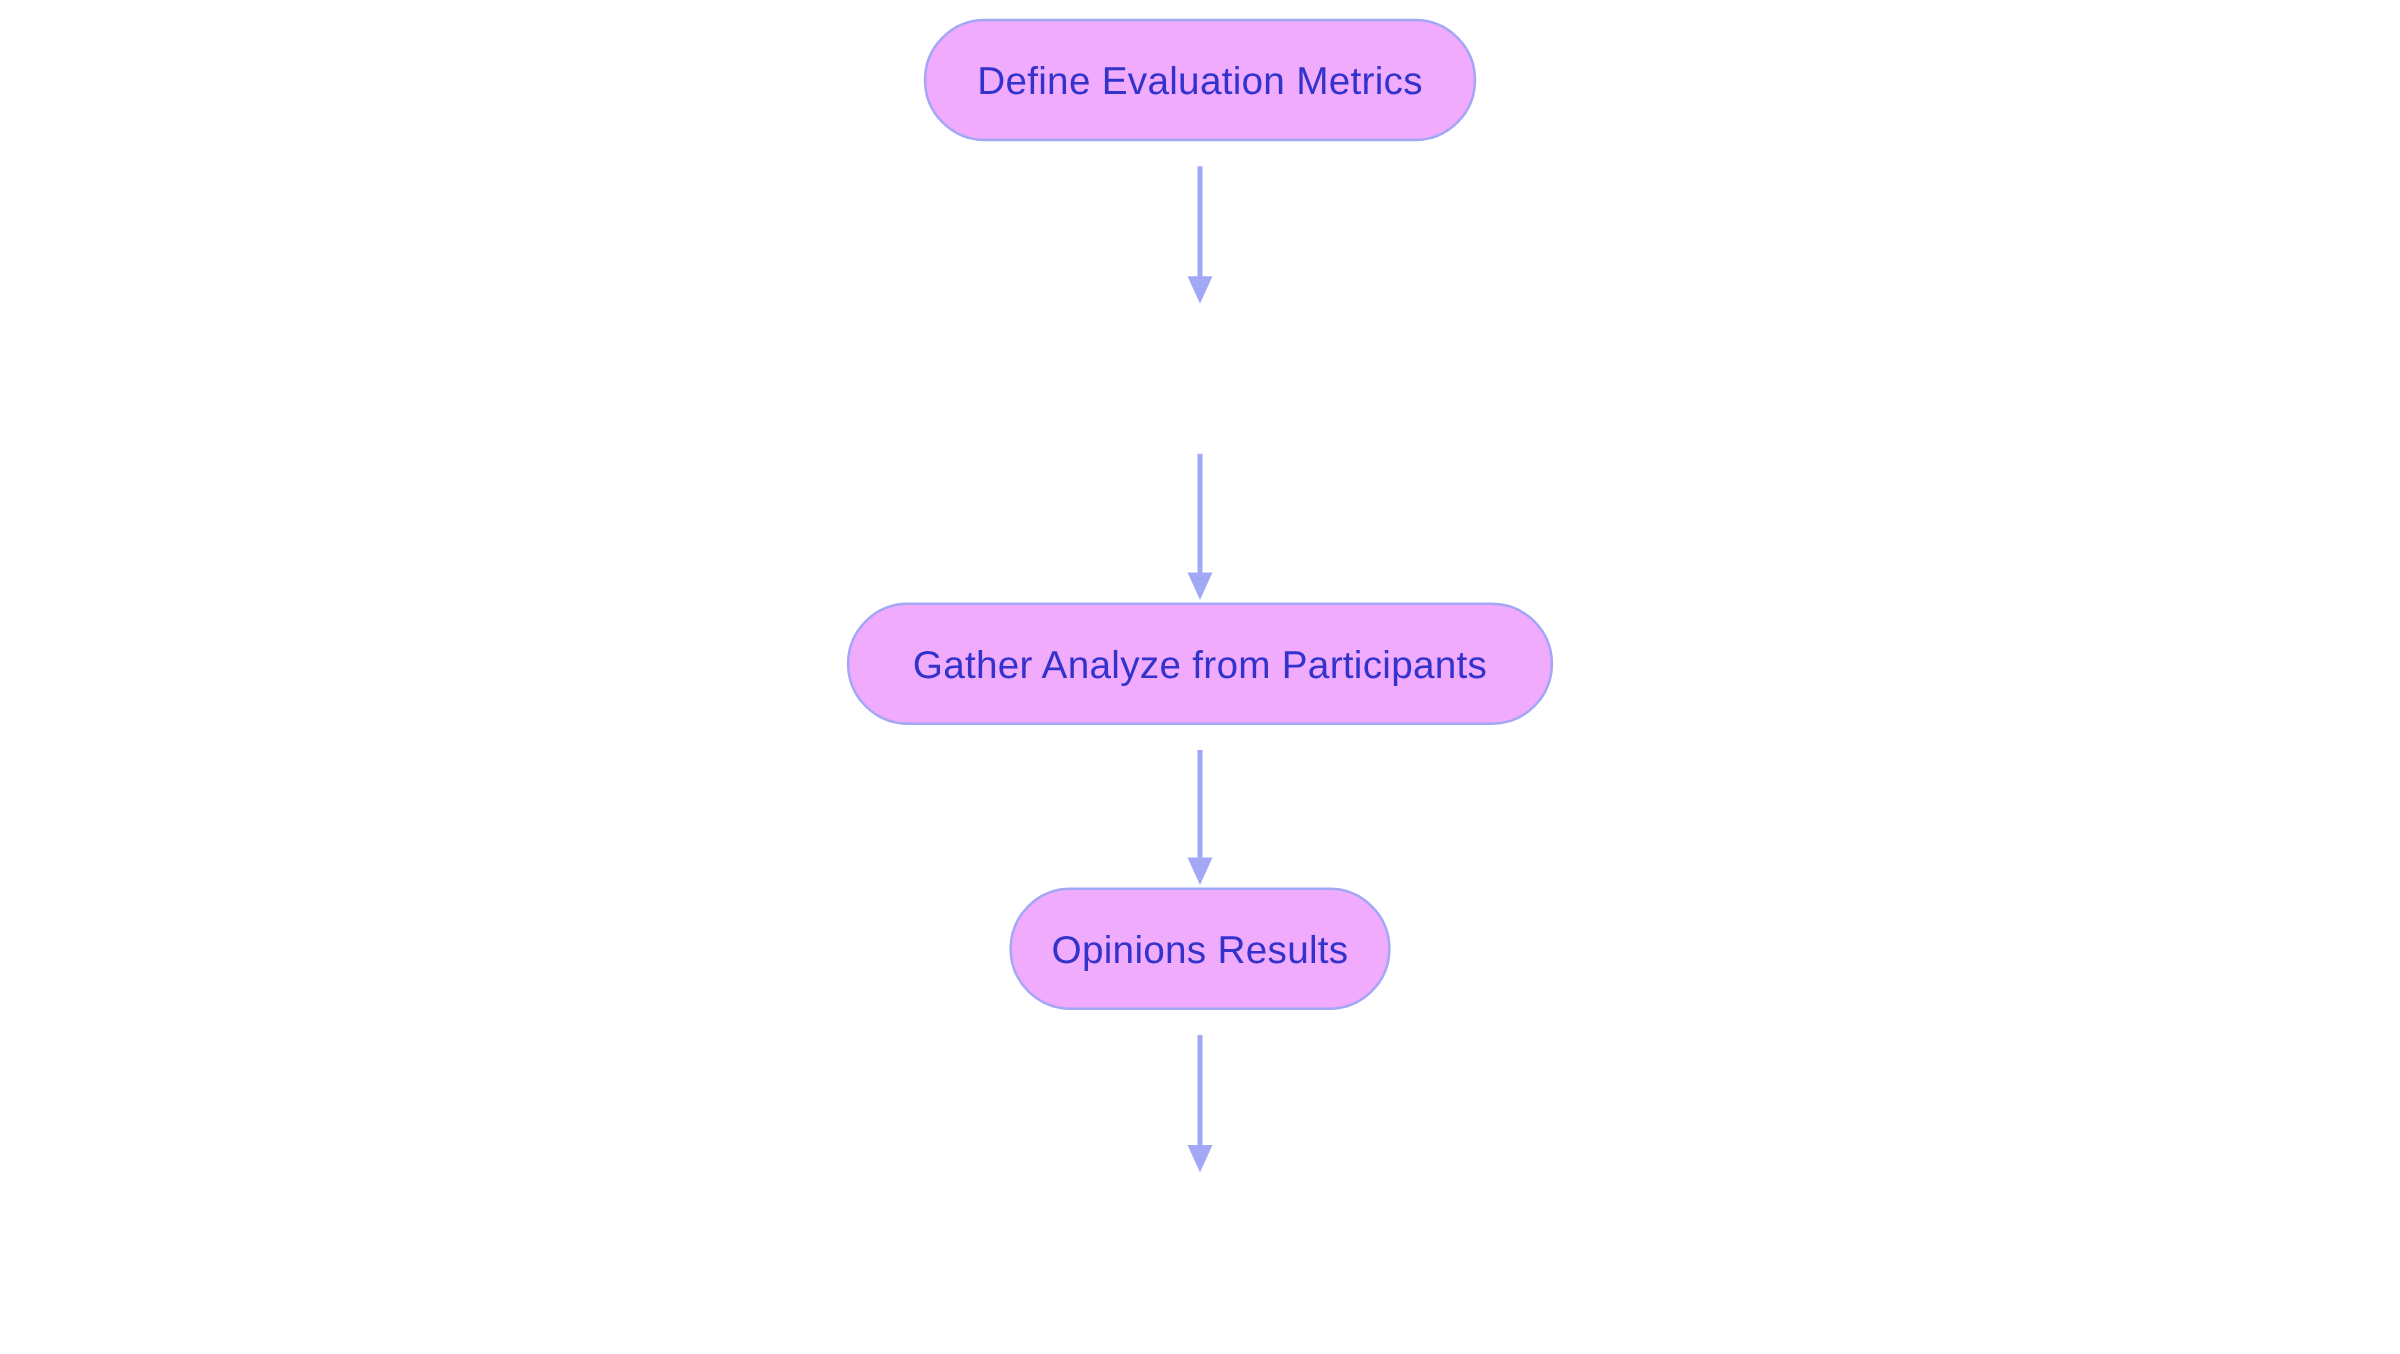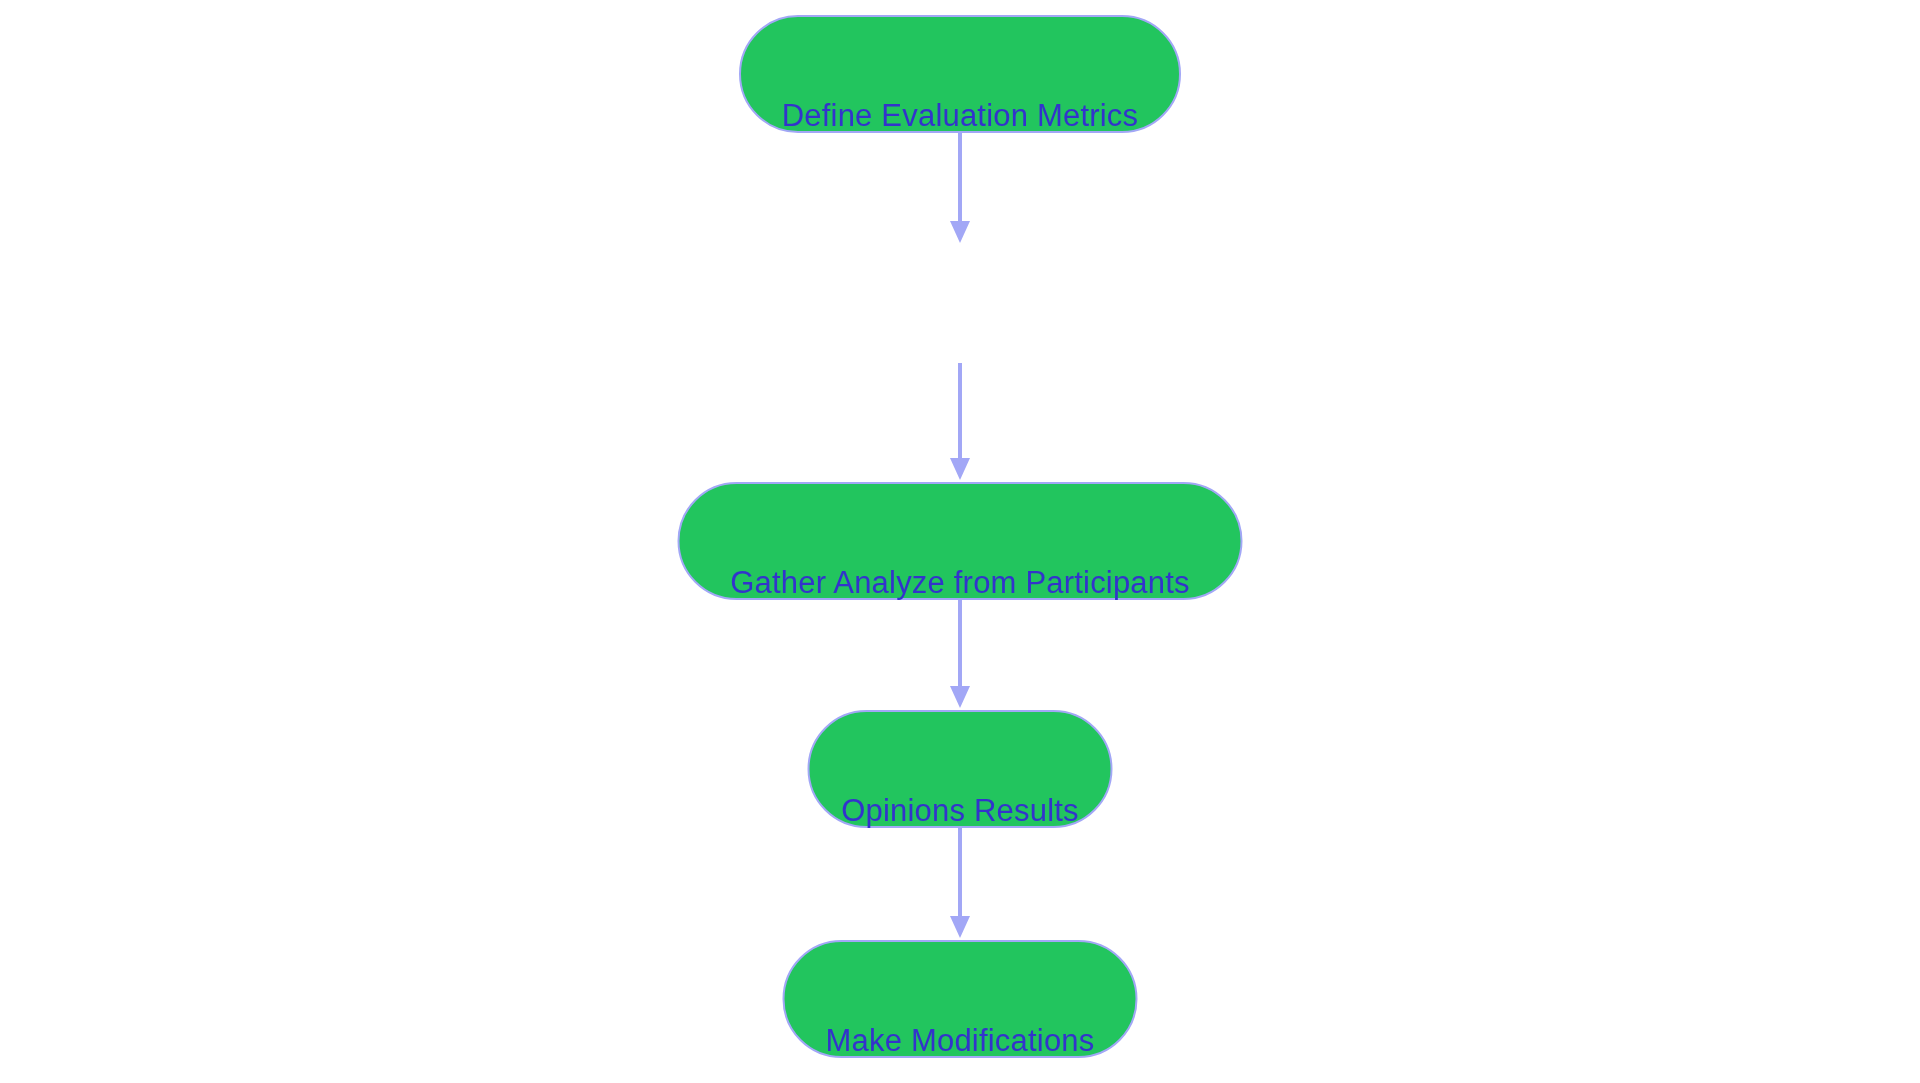--- a/index.html
+++ b/index.html
@@ -18,26 +18,26 @@
     position: relative;
     width: 1920px;
     height: 1083px;
     background: #ffffff;
   }
 
   .flow-node {
     position: absolute;
     box-sizing: border-box;
     display: flex;
-    align-items: flex-end;
+    align-items: center;
     justify-content: center;
-    background: #22c55e;
+    background: #f0abfc;
     border: 2px solid #a2a7f6;
     border-radius: 999px;
-    height: 118px;
+    height: 98px;
     left: 50%;
     transform: translateX(-50%);
   }
 
   .flow-node-label {
     color: #3333cc;
     font-family: "Liberation Sans", sans-serif;
     font-size: 31px;
     font-weight: 400;
     letter-spacing: 0.2px;
@@ -109,17 +109,14 @@
     <span class="flow-node-label">Opinions Results</span>
   </div>
 
   <div class="flow-edge" id="edge-3">
     <svg width="30" height="112" viewBox="0 0 30 112" xmlns="http://www.w3.org/2000/svg">
       <line x1="15" y1="0" x2="15" y2="92" stroke="#a2a7f6" stroke-width="4"></line>
       <polygon points="15,110 5,88 25,88" fill="#a2a7f6"></polygon>
     </svg>
   </div>
 
-  <div class="flow-node" id="node-4">
-    <span class="flow-node-label">Make Modifications</span>
-  </div>
 
 </div>
 
 </body></html>

